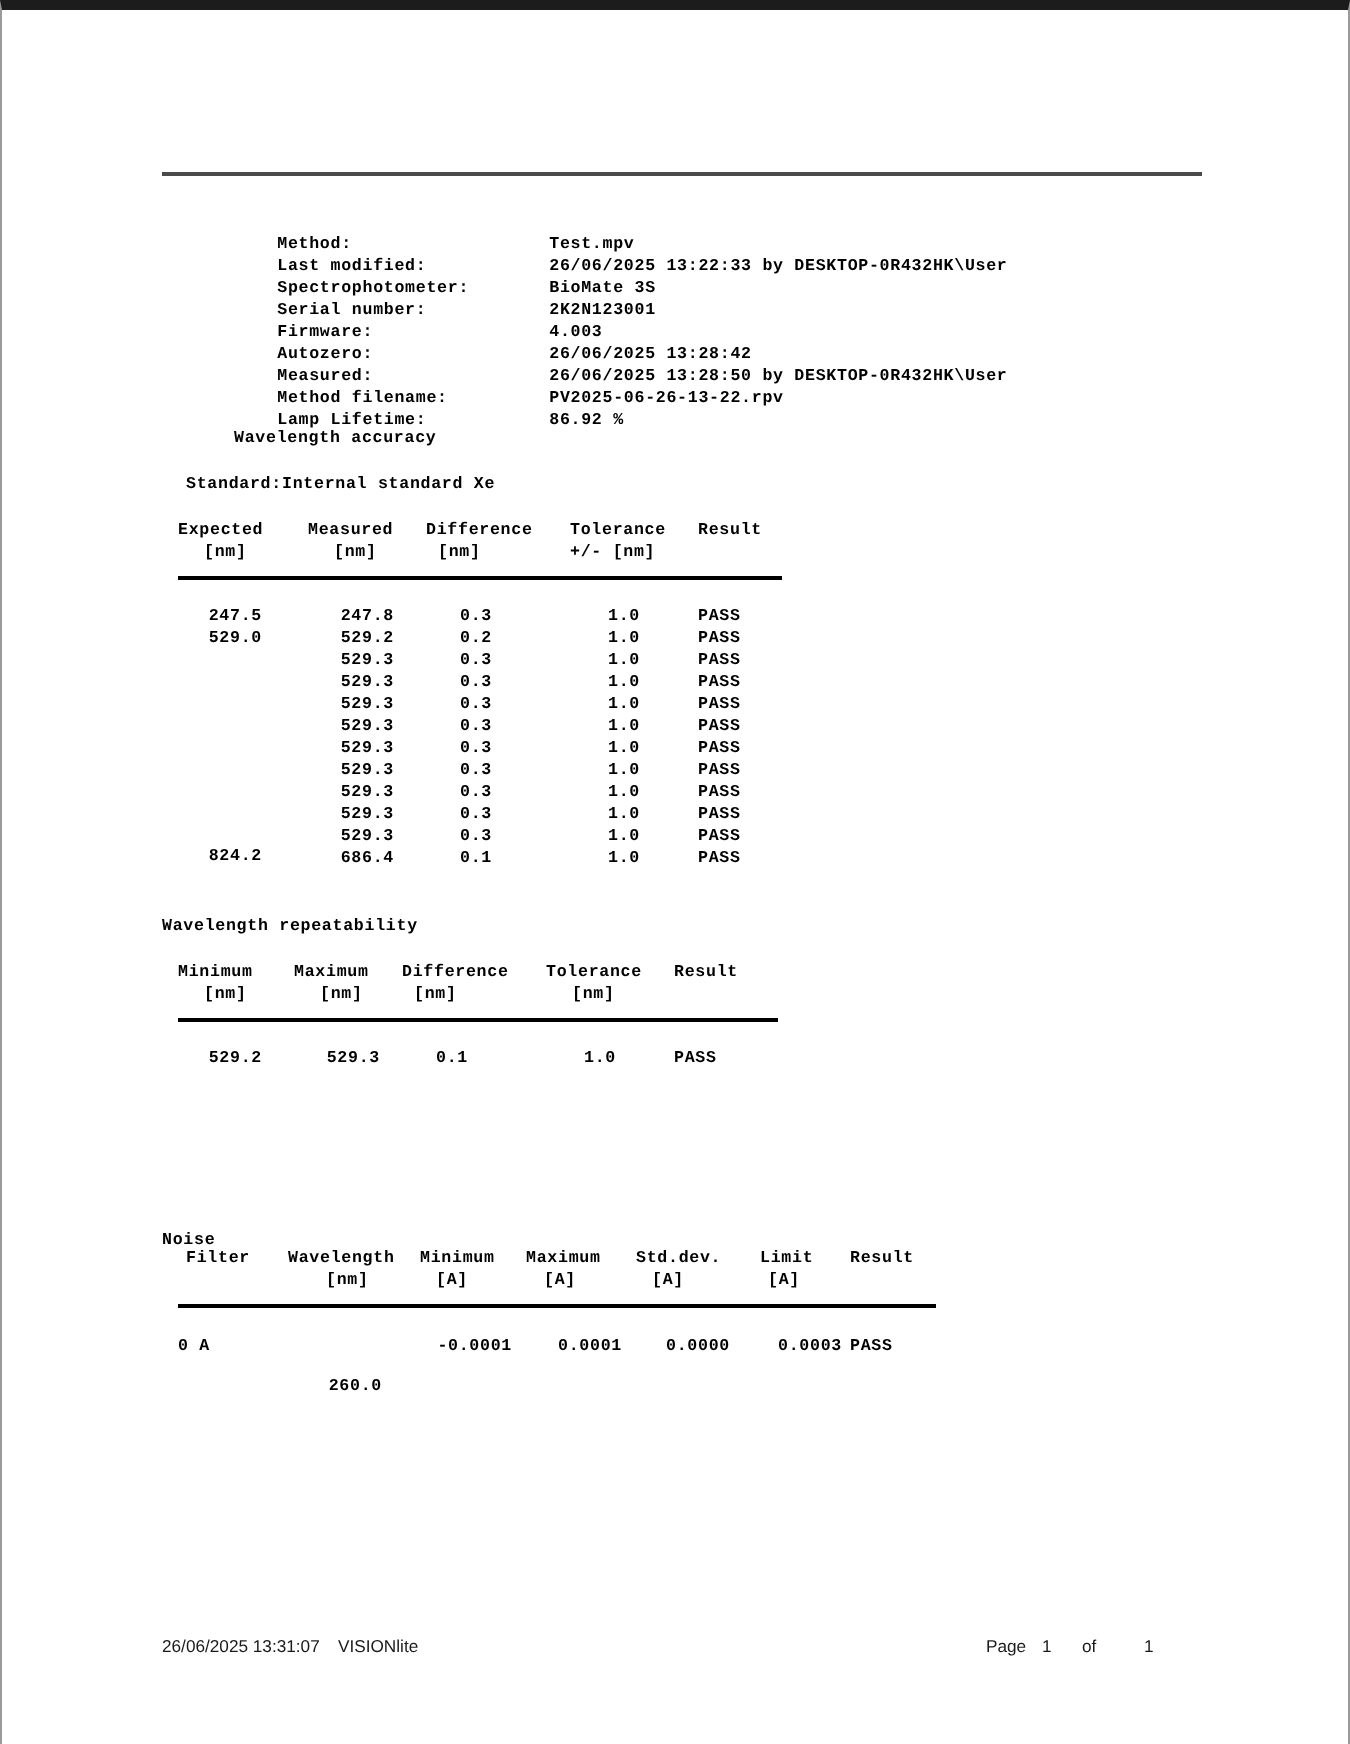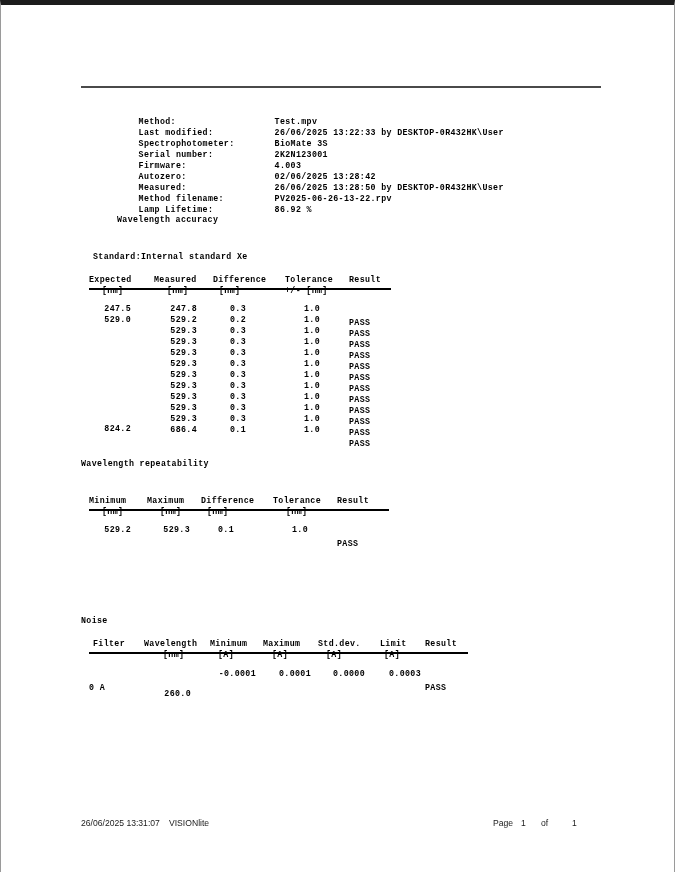--- a/index.html
+++ b/index.html
@@ -70,21 +70,21 @@
   .cell {
     position: absolute;
     font-family: "Liberation Mono", "DejaVu Sans Mono", monospace;
     font-size: 8.3px;
     font-weight: bold;
     letter-spacing: 0.35px;
     color: #000;
     white-space: pre;
     text-align: right;
   }
-  .cell.left { text-align: right; margin-top: 14px; }
+  .cell.left { text-align: right; }
 
   
   .footer-text {
     position: absolute;
     font-family: "Liberation Sans", "DejaVu Sans", sans-serif;
     font-size: 8.6px;
     font-weight: normal;
     color: #1a1a1a;
     white-space: pre;
   }
@@ -106,21 +106,21 @@
     <div class="meta-row" style="top:110px;">
       <span class="meta-label">Spectrophotometer:</span><span class="meta-value">BioMate 3S</span>
     </div>
     <div class="meta-row" style="top:121px;">
       <span class="meta-label">Serial number:</span><span class="meta-value">2K2N123001</span>
     </div>
     <div class="meta-row" style="top:132px;">
       <span class="meta-label">Firmware:</span><span class="meta-value">4.003</span>
     </div>
     <div class="meta-row" style="top:143px;">
-      <span class="meta-label">Autozero:</span><span class="meta-value">02/06/2025 13:28:42</span>
+      <span class="meta-label">Autozero:</span><span class="meta-value">26/06/2025 13:28:42</span>
     </div>
     <div class="meta-row" style="top:154px;">
       <span class="meta-label">Measured:</span><span class="meta-value">26/06/2025 13:28:50 by DESKTOP-0R432HK\User</span>
     </div>
     <div class="meta-row" style="top:165px;">
       <span class="meta-label">Method filename:</span><span class="meta-value">PV2025-06-26-13-22.rpv</span>
     </div>
     <div class="meta-row" style="top:176px;">
       <span class="meta-label">Lamp Lifetime:</span><span class="meta-value">86.92 %</span>
     </div>

